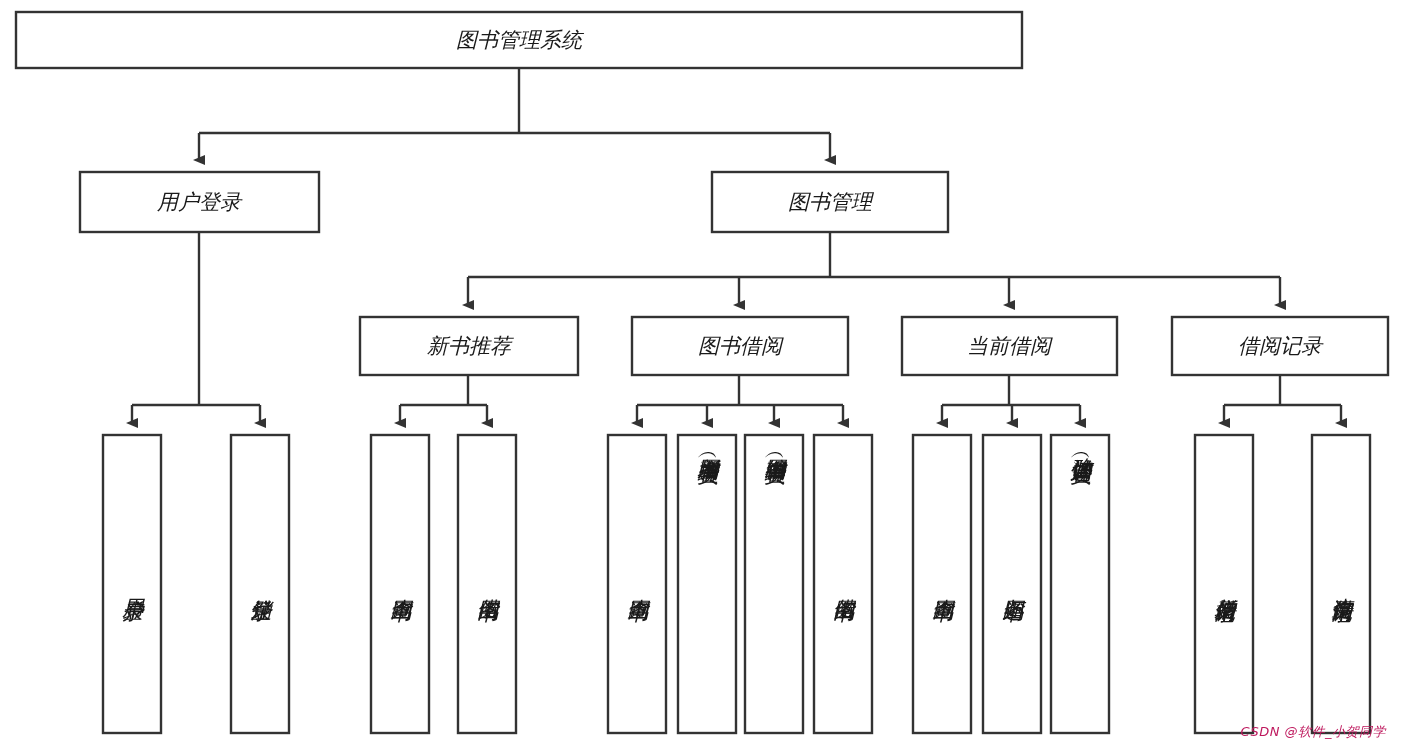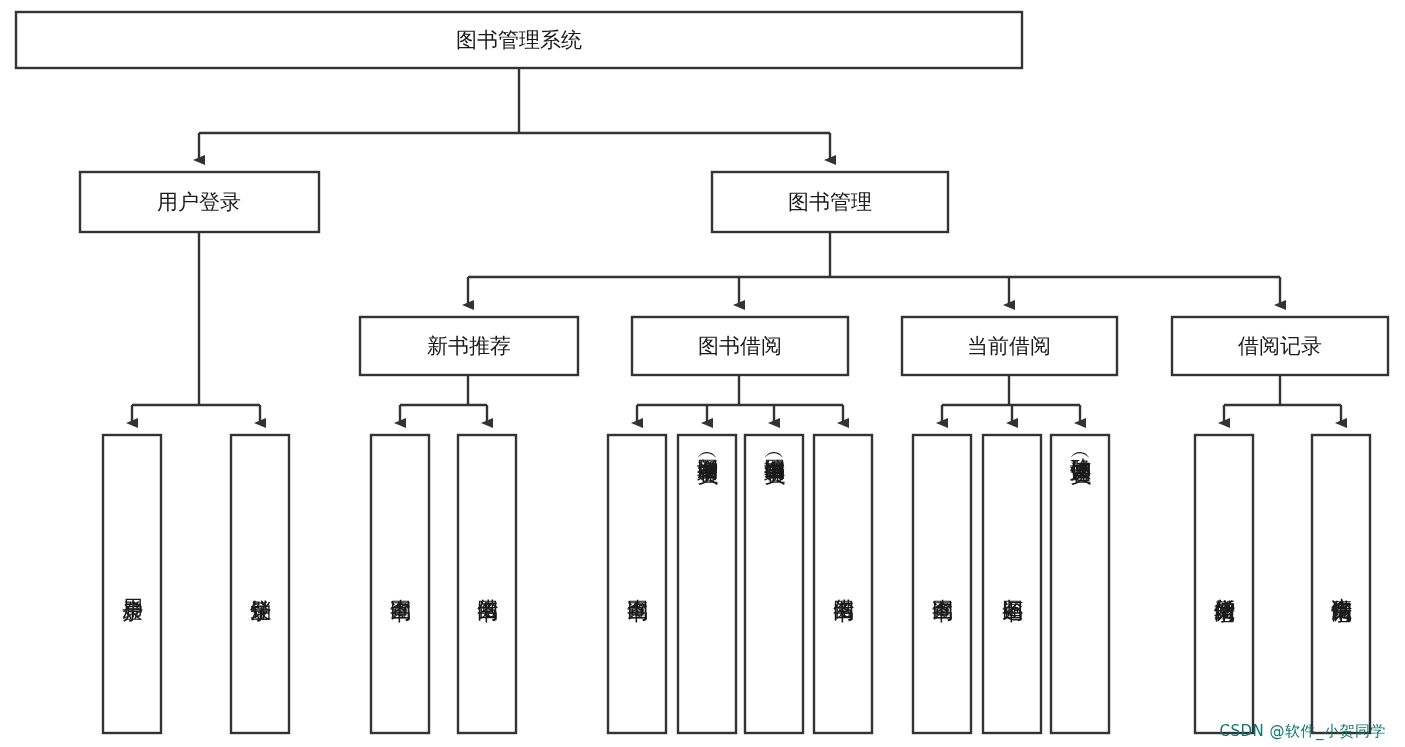--- a/index.html
+++ b/index.html
@@ -11,20 +11,21 @@
     width: 1405px;
     height: 747px;
     font-family: "DejaVu Sans", "Liberation Sans", sans-serif;
     overflow: hidden;
   }
   #diagram-root {
     position: relative;
     width: 1396px;
     height: 747px;
     background: #ffffff;
+    font-style: italic;
   }
   svg#tree-svg {
     position: absolute;
     left: 0;
     top: 0;
     width: 1405px;
     height: 747px;
     display: block;
   }
   .node-box {
@@ -69,22 +70,22 @@
     line-height: 1.12;
     color: #1a1a1a;
     letter-spacing: 1px;
     white-space: nowrap;
   }
   #watermark {
     position: absolute;
     right: 10px;
     bottom: 6px;
     font-family: "DejaVu Sans", "Liberation Sans", sans-serif;
-    font-size: 15px;
-    color: #0f766e;
+    font-size: 13px;
+    color: #be185d;
     white-space: nowrap;
     letter-spacing: 0.5px;
   }
 </style>
 </head>
 <body>
 
 <div id="diagram-root">
 
   <svg id="tree-svg" viewBox="0 0 1405 747">

